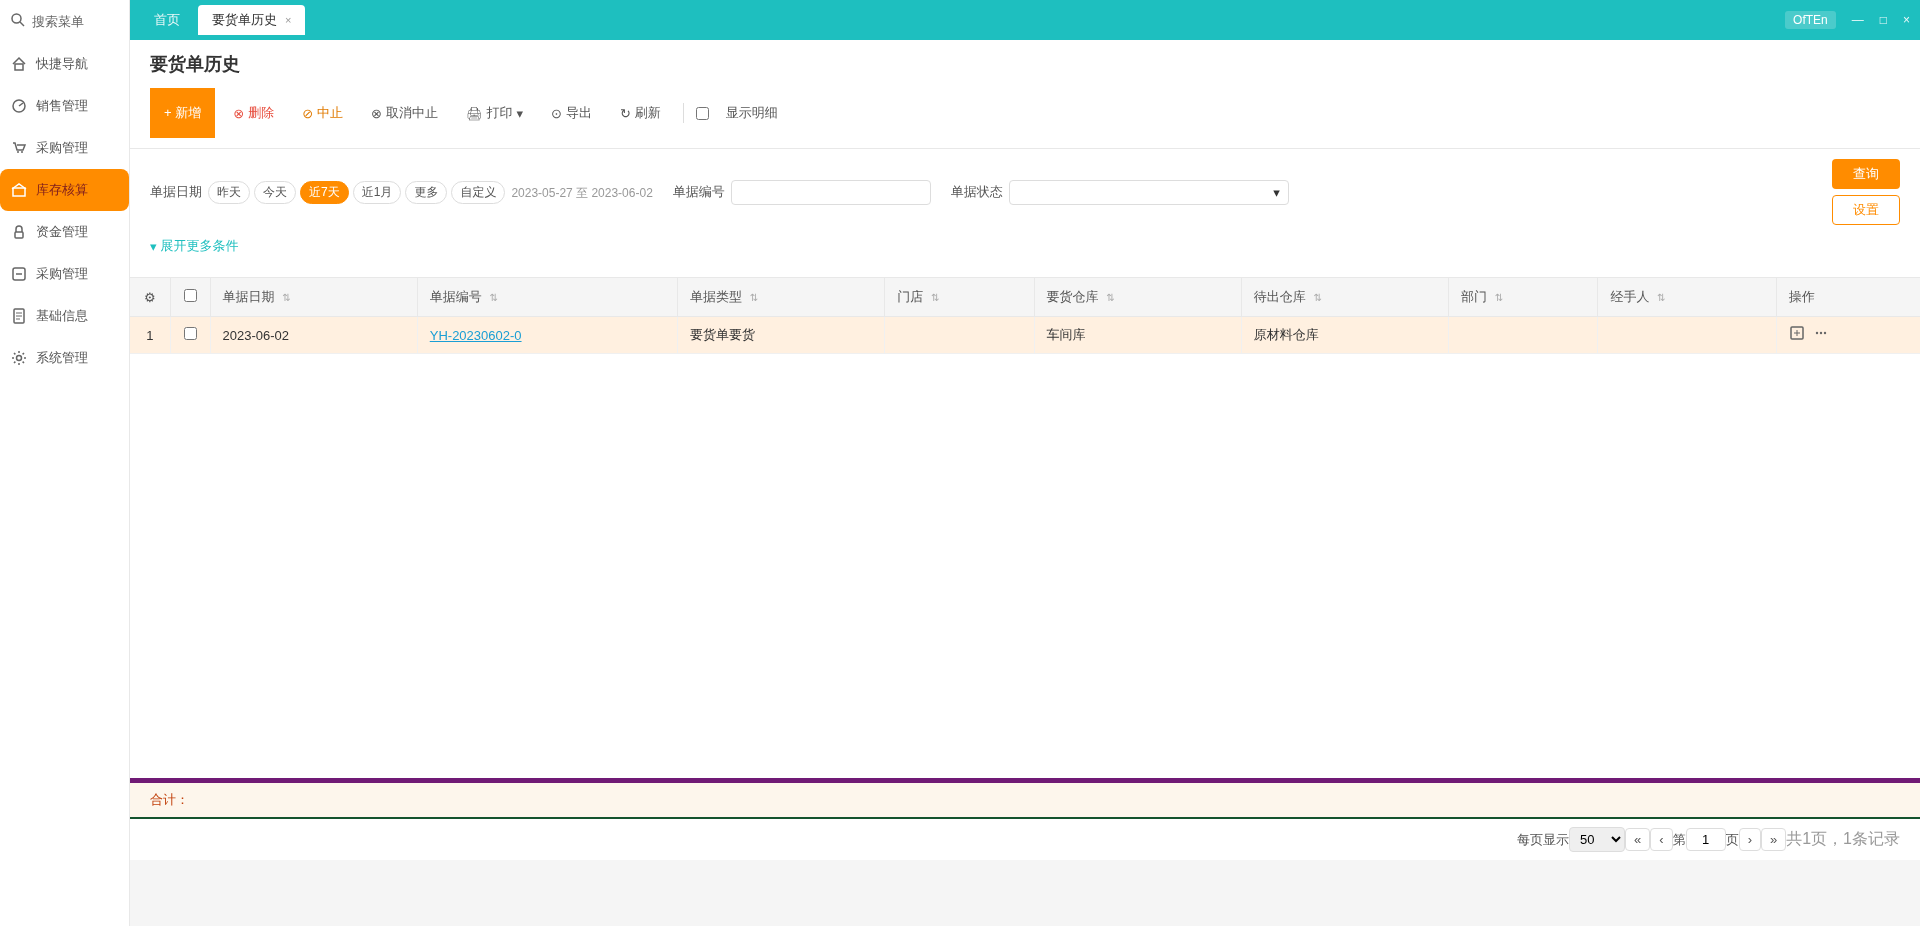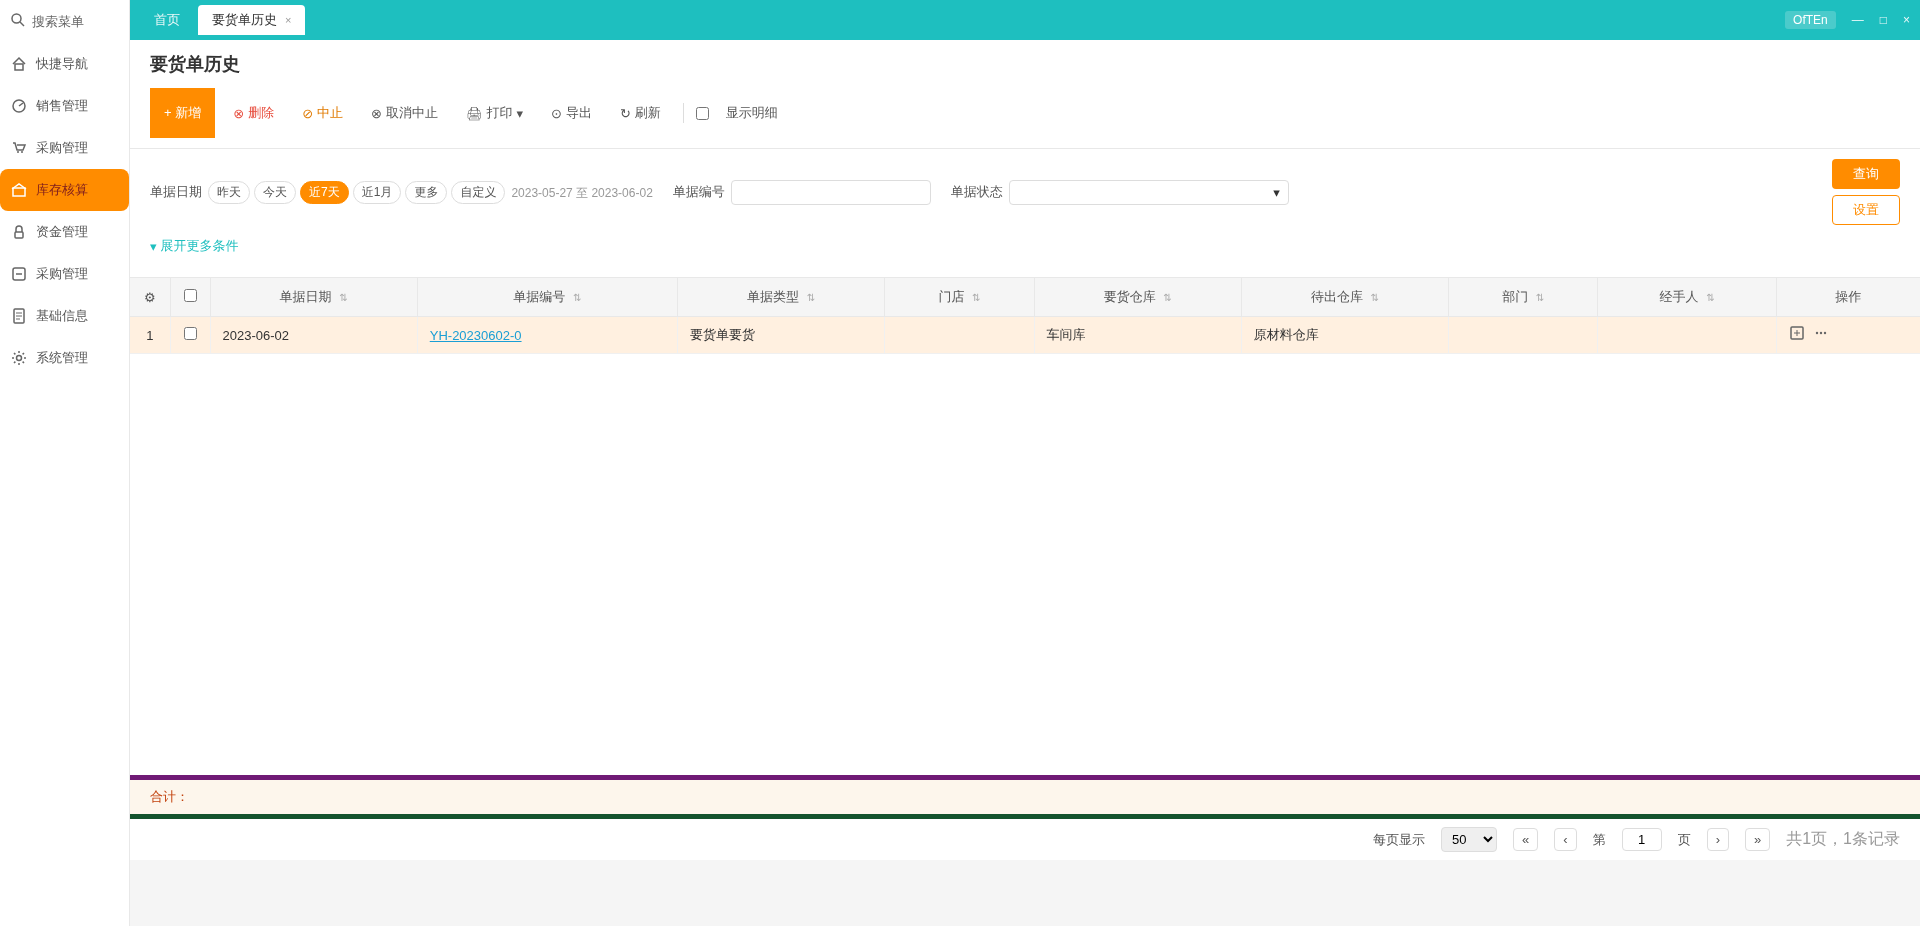--- a/index.html
+++ b/index.html
@@ -258,21 +258,21 @@
       width: 100%;
       border-collapse: collapse;
       font-size: 13px;
     }
     thead tr {
       background: #f5f5f5;
       border-bottom: 1px solid #e8e8e8;
     }
     thead th {
       padding: 10px 12px;
-      text-align: center;
+      text-align: left;
       font-weight: normal;
       color: #555;
       border-right: 1px solid #e8e8e8;
       white-space: nowrap;
       cursor: pointer;
       user-select: none;
     }
     thead th:last-child { border-right: none; }
     thead th .sort-icon { color: #aaa; margin-left: 4px; font-size: 10px; }
     tbody tr { border-bottom: 1px solid #f0f0f0; }
@@ -302,22 +302,22 @@
       gap: 20px;
     }
 
     
     .pagination {
       background: #fff;
       padding: 8px 20px;
       display: flex;
       align-items: center;
       justify-content: flex-end;
-      gap: 16px;
-      border-top: 5px solid #14532d;
+      gap: 0;
+      border-top: 2px solid #14532d;
       flex-shrink: 0;
       font-size: 13px;
       color: #555;
     }
     .page-size-select {
       border: 1px solid #ddd;
       border-radius: 4px;
       padding: 3px 6px;
       font-size: 13px;
       outline: none;

